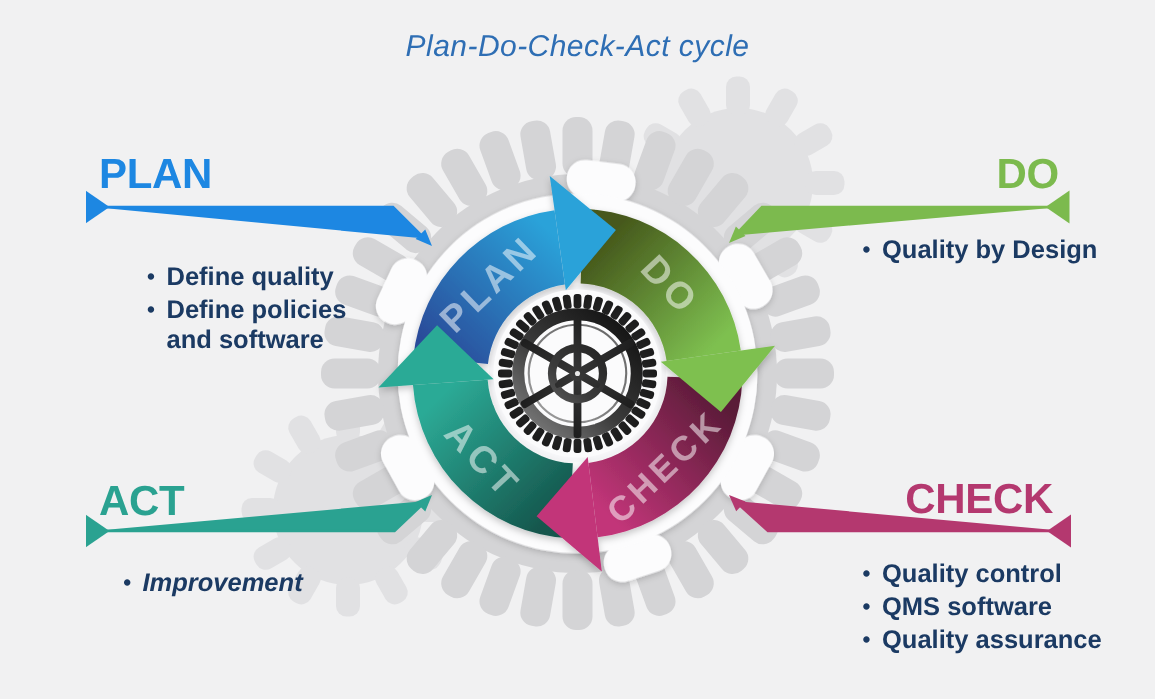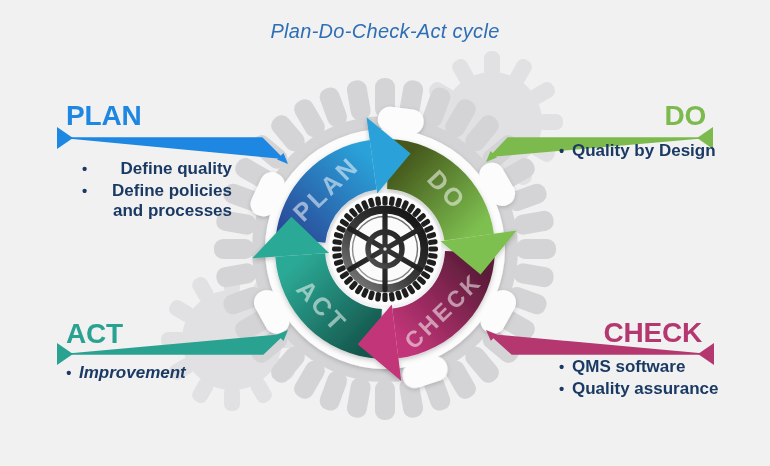--- a/index.html
+++ b/index.html
@@ -15,26 +15,26 @@
     font-size:20px;font-style:italic;font-weight:500;color:#2e6eb4;letter-spacing:.3px;
   }
   h2{
     margin:0;position:absolute;font-size:28px;font-weight:700;letter-spacing:-.2px;line-height:1;
   }
   h2.plan{left:66px;top:102px;color:#1d87e2;}
   h2.do{right:64px;top:102px;color:#7cba4e;text-align:right;}
   h2.act{left:66px;top:320px;color:#2aa291;}
   h2.check{right:68px;top:319px;color:#b4386f;text-align:right;}
   ul.bullets{
-    list-style:none;margin:0;padding:0;position:absolute;
+    list-style:none;margin:16px;padding:0;position:absolute;
     color:#1b3a63;font-size:17px;font-weight:700;line-height:20px;
   }
   ul.bullets li{position:relative;padding-left:13px;margin-bottom:2px;}
   ul.bullets li::before{content:"\2022";position:absolute;left:0;top:0;font-size:15px;}
-  ul.plan{left:82px;top:159px;width:150px;text-align:right;}
+  ul.plan{left:82px;top:159px;width:150px;}
   ul.do{left:559px;top:141px;width:190px;}
   ul.act{left:66px;top:363px;width:190px;font-style:italic;}
   ul.check{left:559px;top:357px;width:190px;}
   text.ringlabel{
     fill:rgba(255,255,255,.52);font-family:"Liberation Sans",sans-serif;
     font-weight:700;letter-spacing:3px;
   }
 </style>
 </head>
 <body>
@@ -265,32 +265,33 @@
     <path d="M486,330 L497,334.4 L490.8,340.8 Z" stroke="none"></path>
     <path d="M714,343 L698,354 L714,365 Z" stroke="none"></path>
   </g>
 </svg>
 
 <div class="title">Plan-Do-Check-Act cycle</div>
 
 <h2 class="plan">PLAN</h2>
 <ul class="bullets plan">
   <li>Define quality</li>
-  <li>Define policies and processes</li>
+  <li>Define policies and software</li>
 </ul>
 
 <h2 class="do">DO</h2>
 <ul class="bullets do">
   <li>Quality by Design</li>
 </ul>
 
 <h2 class="act">ACT</h2>
 <ul class="bullets act">
   <li>Improvement</li>
 </ul>
 
 <h2 class="check">CHECK</h2>
 <ul class="bullets check">
+  <li>Quality control</li>
   <li>QMS software</li>
   <li>Quality assurance</li>
 </ul>
 
 </div>
 
 </body></html>

